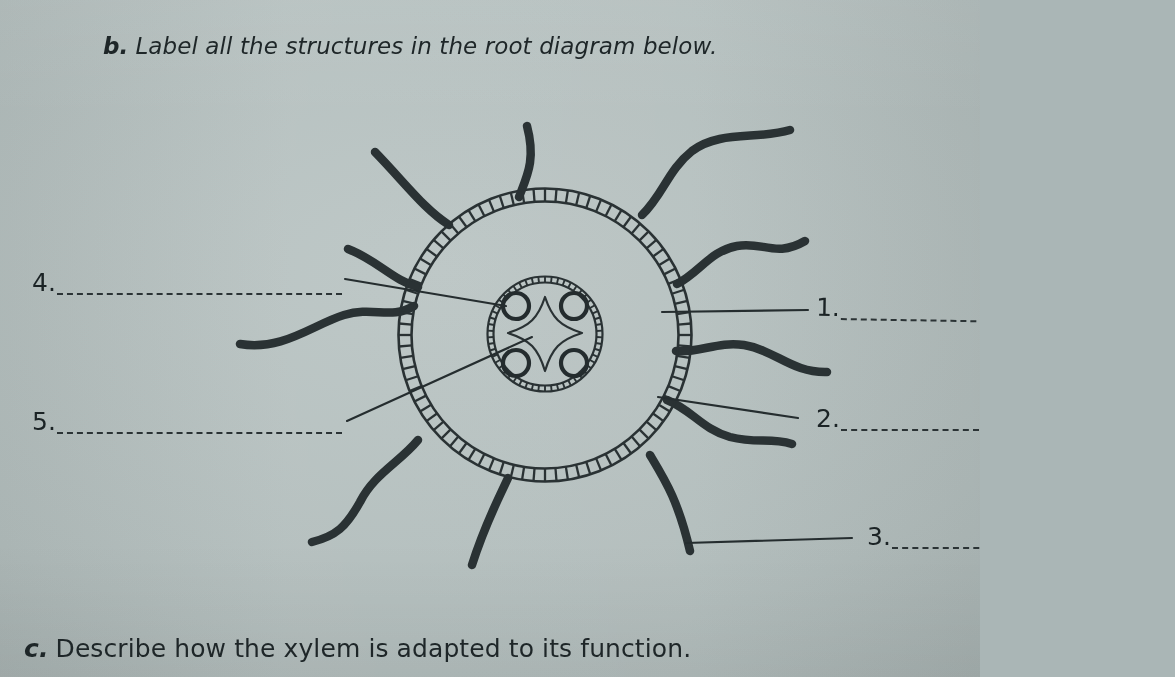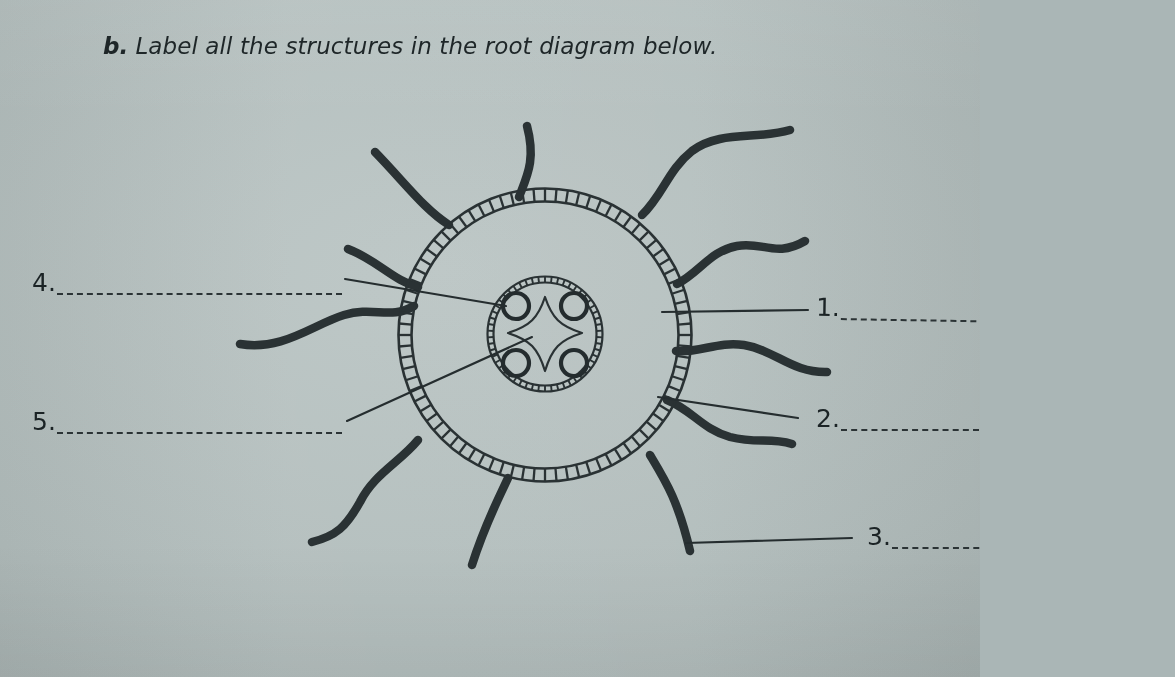--- a/index.html
+++ b/index.html
@@ -368,14 +368,17 @@
   </div>
   <div class="answer-line" id="ans-4">
     <span class="answer-num">4.</span>
     <span class="answer-rule"></span>
   </div>
   <div class="answer-line" id="ans-5">
     <span class="answer-num">5.</span>
     <span class="answer-rule"></span>
   </div>
 
+  <div class="qtext" id="q-c">
+    <span class="qlead">c.</span><span>Describe how the xylem is adapted to its function.</span>
+  </div>
 
 </div>
 
 </body></html>

